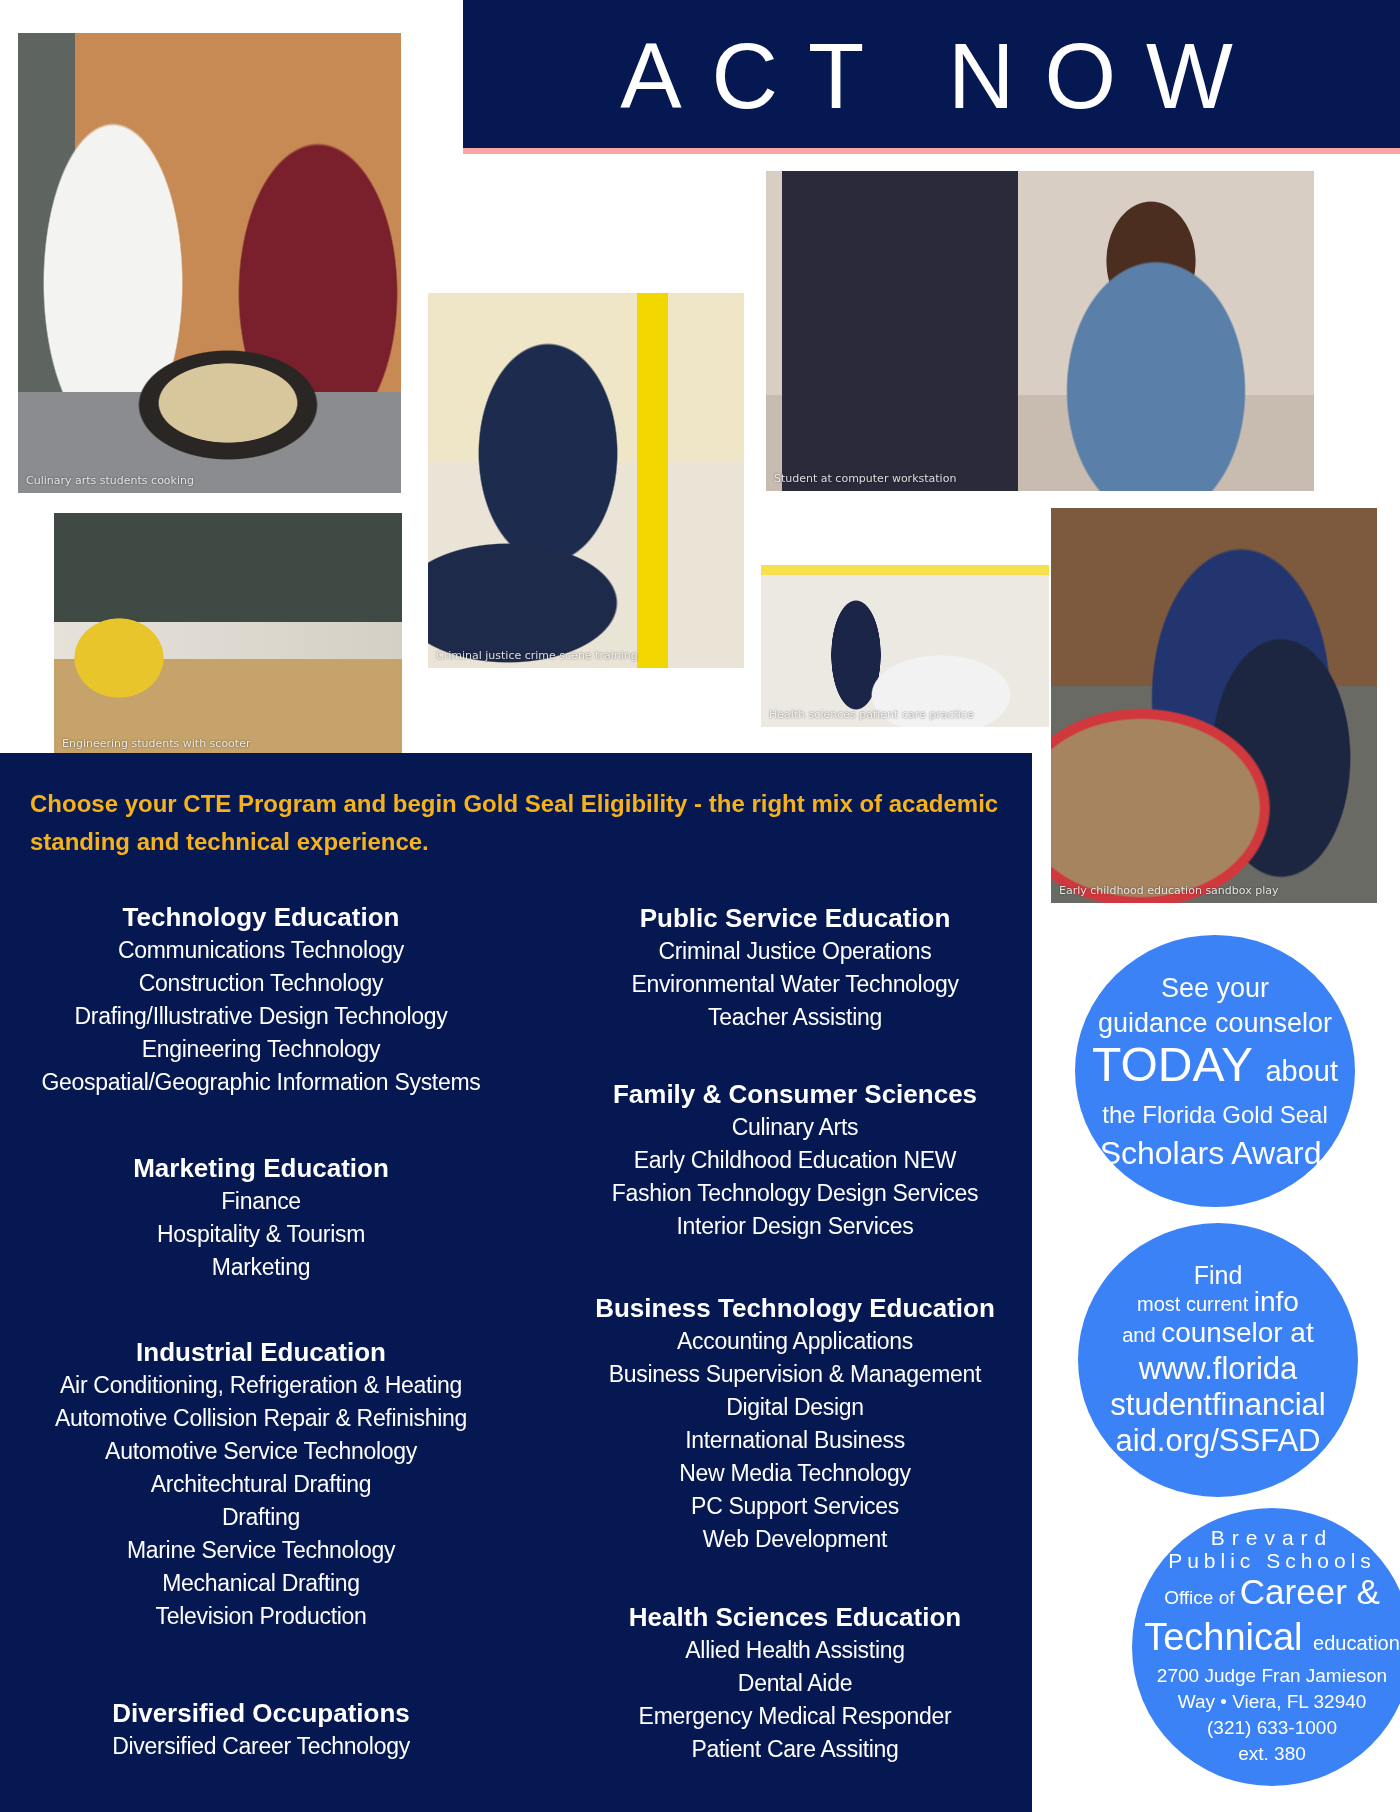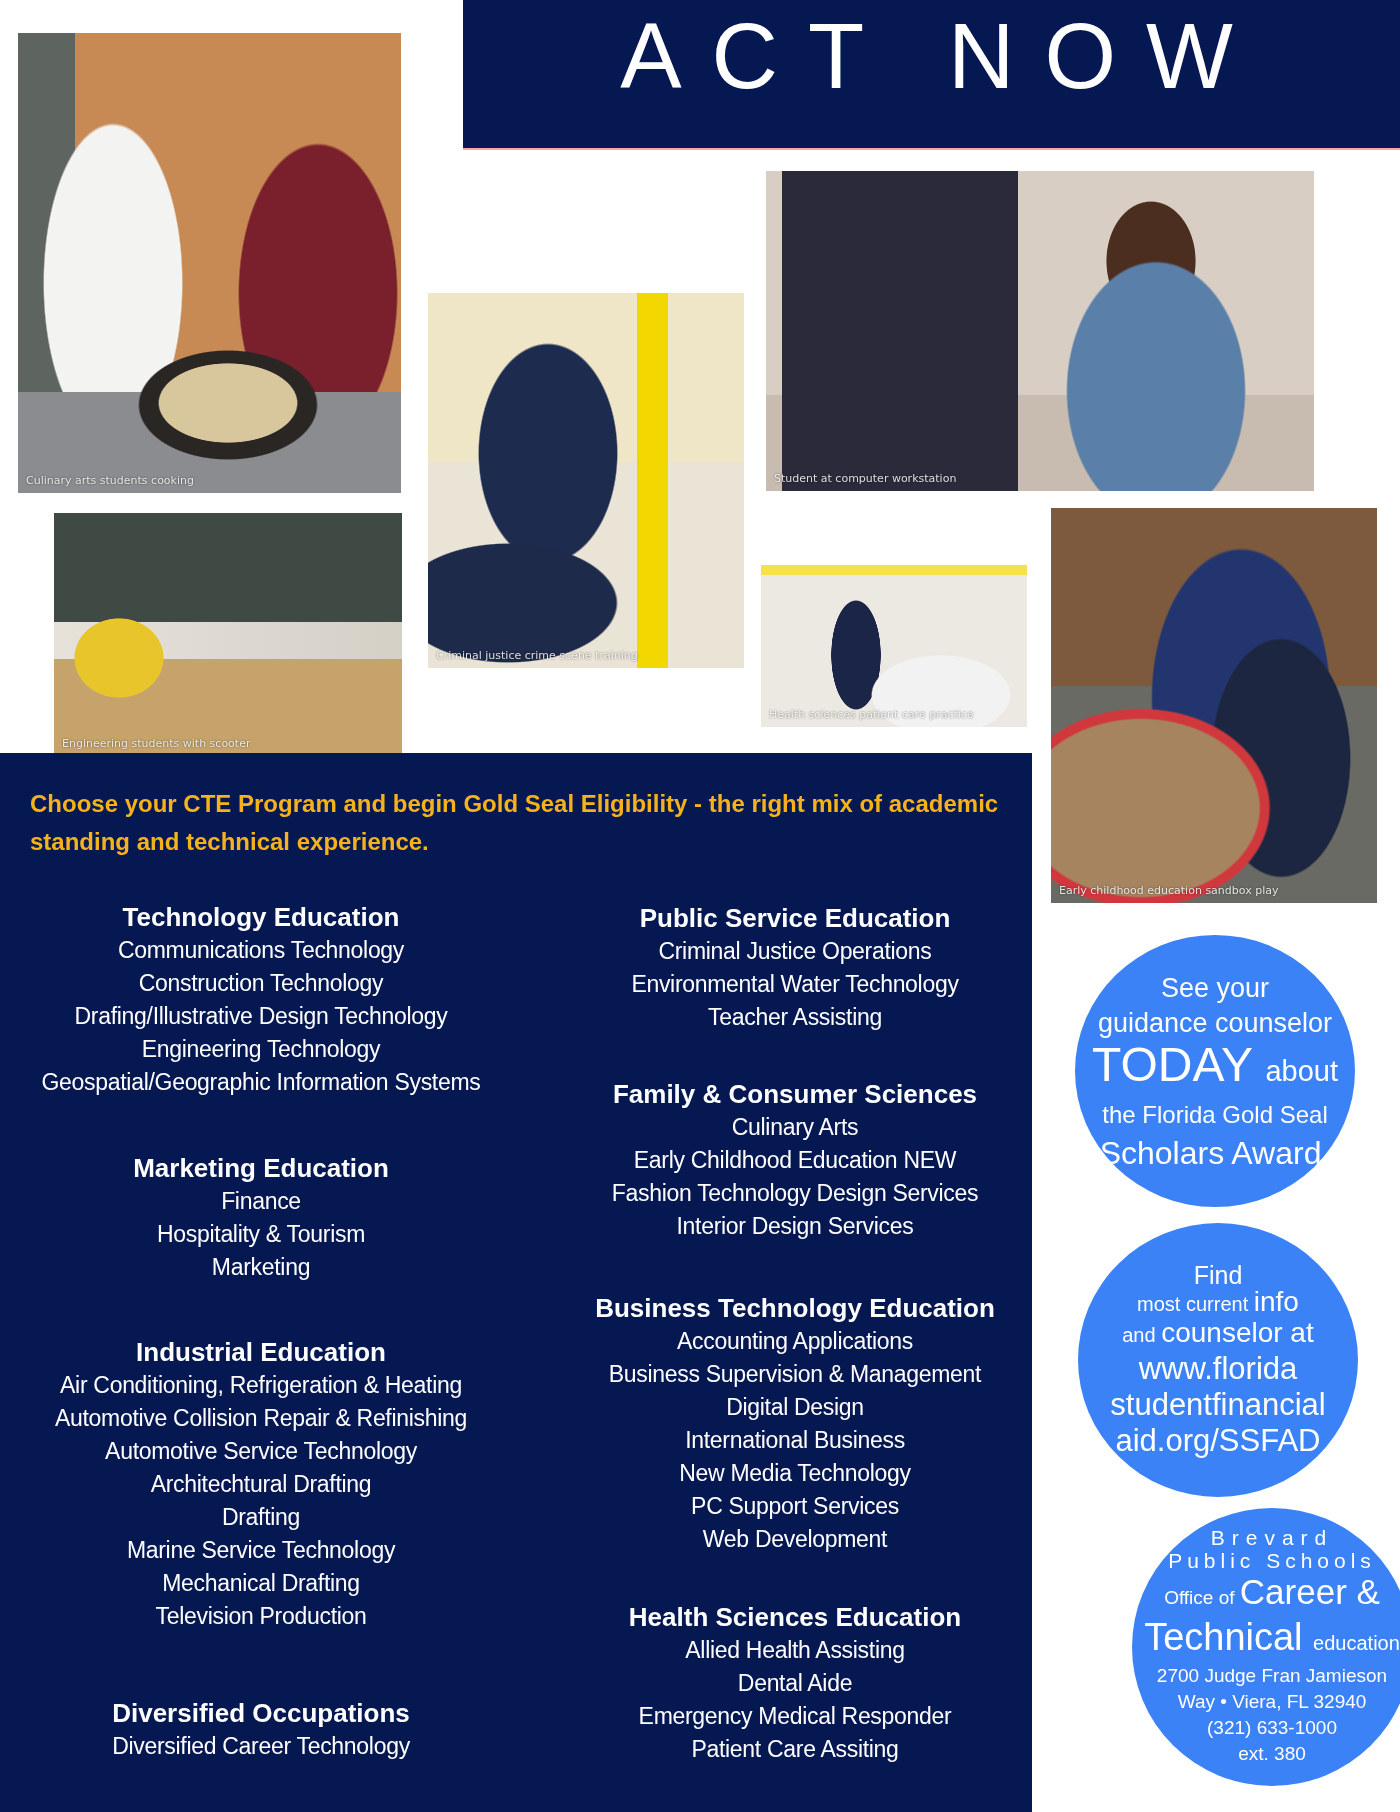--- a/index.html
+++ b/index.html
@@ -7,22 +7,22 @@
       width: 1400px; height: 1812px; position: relative; overflow: hidden;
       background: #ffffff;
       font-family: "DejaVu Sans", "Liberation Sans", sans-serif;
     }
     .abs { position: absolute; }
 
     
     .banner {
       left: 463px; top: 0; width: 937px; height: 148px;
       background: #061852;
-      display: flex; align-items: flex-start; justify-content: center;
-      border-bottom: 2px solid #fca5a5;
+      display: flex; align-items: center; justify-content: center;
+      border-bottom: 6px solid #fca5a5;
     }
     .banner-title {
       color: #ffffff; font-family: "Liberation Sans", sans-serif;
       font-size: 92px; letter-spacing: 30px; font-weight: normal;
       margin-left: 20px; margin-top: 4px;
     }
 
     
     .photo { overflow: hidden; }
     .photo .lbl {
@@ -54,21 +54,21 @@
         radial-gradient(ellipse 70px 110px at 120px 160px, #1d2b4e 0 98%, transparent 100%),
         linear-gradient(180deg, #efe6c8 0 45%, #eae4d6 45% 100%);
     }
     .ph-computer { left: 766px; top: 171px; width: 548px; height: 320px;
       background:
         radial-gradient(ellipse 90px 130px at 390px 220px, #5a7fa8 0 98%, transparent 100%),
         radial-gradient(ellipse 45px 60px at 385px 90px, #4b2e1f 0 98%, transparent 100%),
         linear-gradient(90deg, transparent 0 3%, #2a2a3a 3% 46%, transparent 46%),
         linear-gradient(180deg, #d9cec4 0 70%, #c8bcb0 70% 100%);
     }
-    .ph-nursing { left: 761px; top: 565px; width: 266px; height: 162px;
+    .ph-nursing { left: 761px; top: 565px; width: 288px; height: 162px;
       background:
         radial-gradient(ellipse 70px 40px at 180px 130px, #f2f2f2 0 98%, transparent 100%),
         radial-gradient(ellipse 25px 55px at 95px 90px, #1b2548 0 98%, transparent 100%),
         linear-gradient(180deg, #f6e14c 0 6%, #ece9e2 6% 100%);
     }
     .ph-childcare { left: 1051px; top: 508px; width: 326px; height: 395px;
       background:
         radial-gradient(ellipse 120px 90px at 90px 300px, #a78460 0 98%, transparent 100%),
         radial-gradient(ellipse 130px 100px at 90px 300px, #d1383d 0 98%, transparent 100%),
         radial-gradient(ellipse 70px 120px at 230px 250px, #1c2640 0 98%, transparent 100%),

